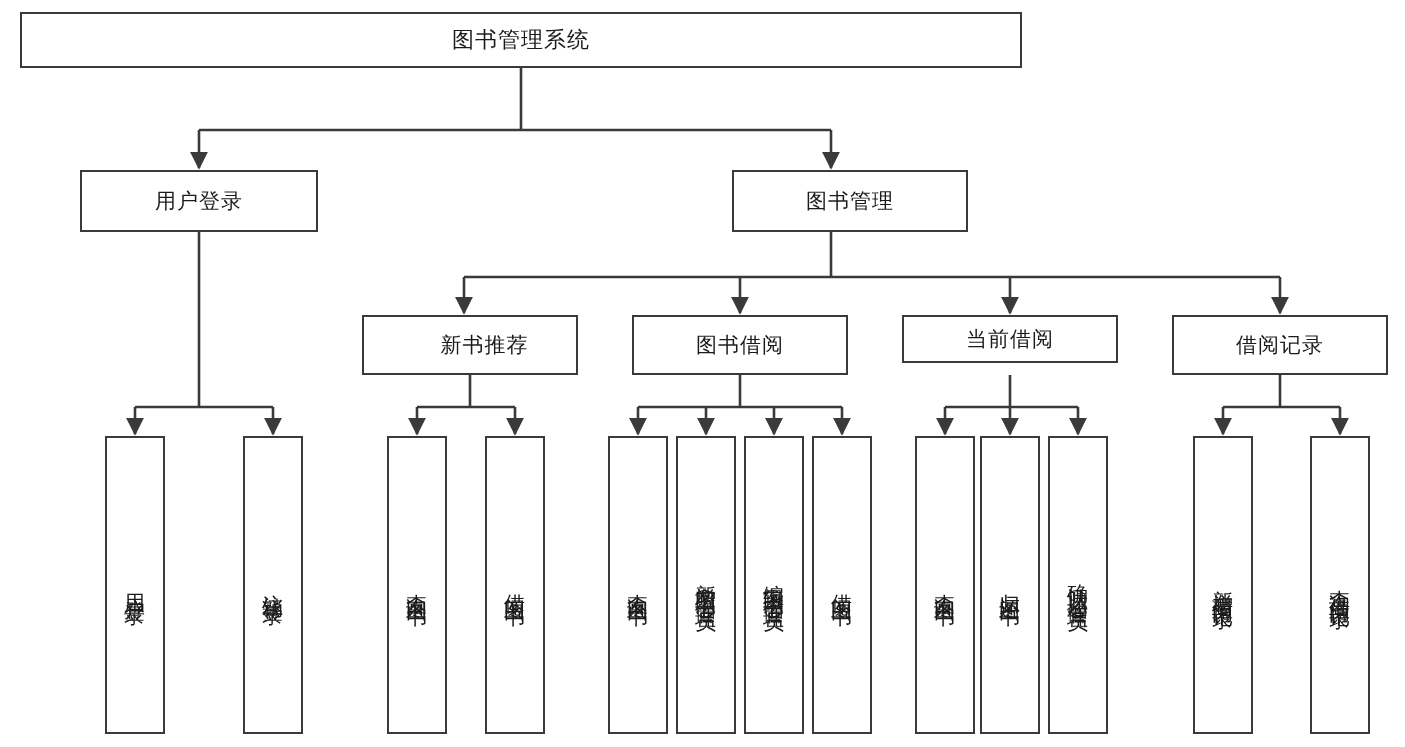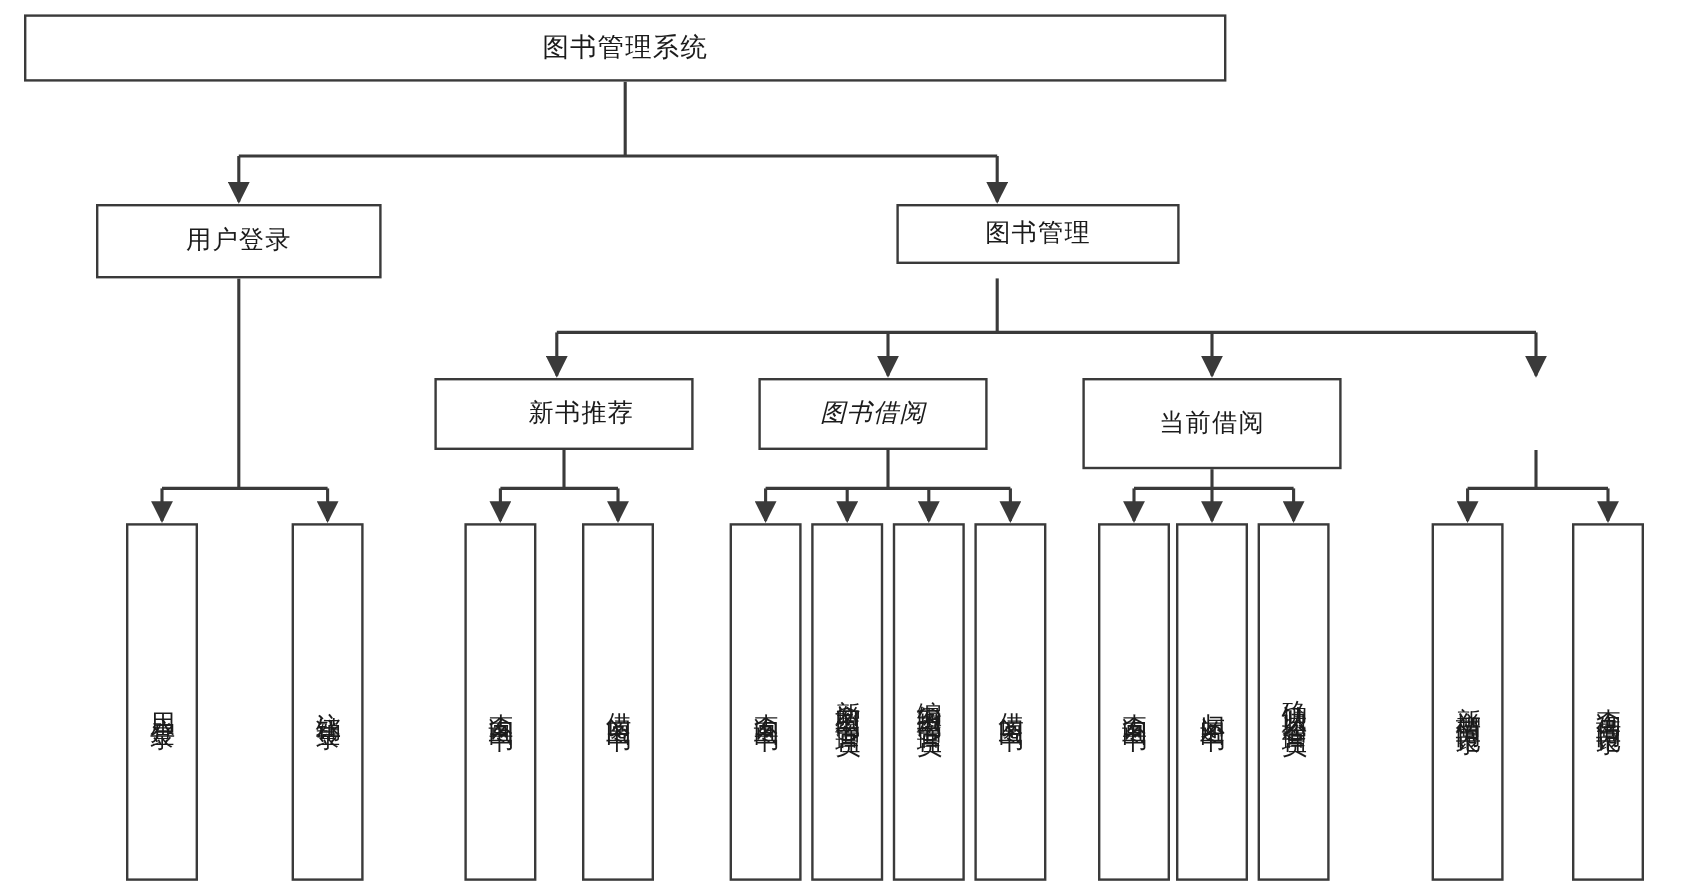--- a/index.html
+++ b/index.html
@@ -127,32 +127,35 @@
     </g>
   </svg>
 
   <div class="node node-h node-root" style="left:20px; top:12px; width:1002px; height:56px;">
     <span>图书管理系统</span>
   </div>
 
   <div class="node node-h" style="left:80px; top:170px; width:238px; height:62px;">
     <span>用户登录</span>
   </div>
-  <div class="node node-h" style="left:747px; top:170px; width:236px; height:50px;">
+  <div class="node node-h" style="left:732px; top:170px; width:236px; height:62px;">
     <span>图书管理</span>
   </div>
 
   <div class="node node-h" style="left:362px; top:315px; width:216px; height:60px;padding-left:29px;">
     <span>新书推荐</span>
   </div>
-  <div class="node node-h" style="left:632px; top:315px; width:191px; height:60px;font-style:italic;">
+  <div class="node node-h" style="left:632px; top:315px; width:216px; height:60px;">
     <span>图书借阅</span>
   </div>
-  <div class="node node-h" style="left:902px; top:315px; width:216px; height:76px;">
+  <div class="node node-h" style="left:902px; top:315px; width:216px; height:48px;">
     <span>当前借阅</span>
+  </div>
+  <div class="node node-h" style="left:1172px; top:315px; width:216px; height:60px;">
+    <span>借阅记录</span>
   </div>
 
   <div class="node node-v" style="left:105px; top:436px; width:60px; height:298px;">
     <span class="vtext">用户登录</span>
   </div>
   <div class="node node-v" style="left:243px; top:436px; width:60px; height:298px;">
     <span class="vtext">注销登录</span>
   </div>
 
   <div class="node node-v" style="left:387px; top:436px; width:60px; height:298px;">

